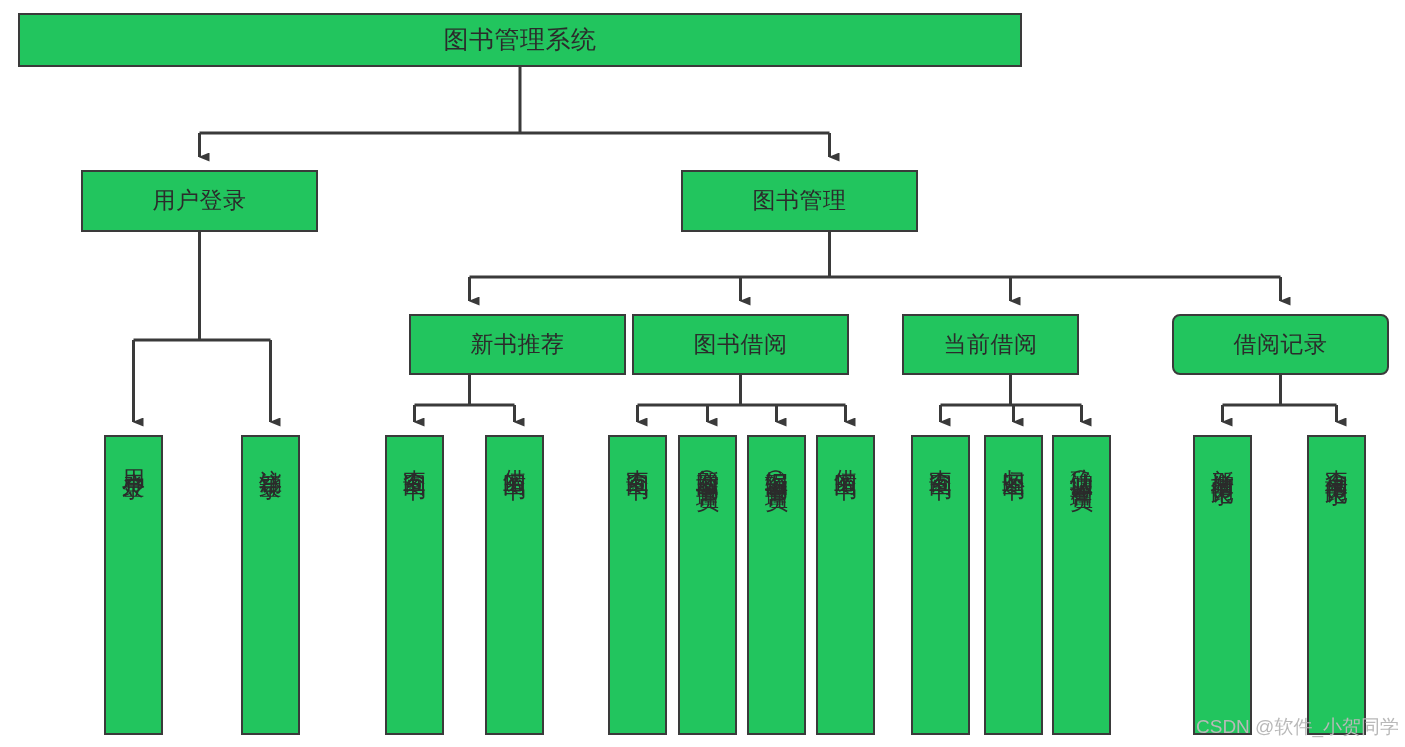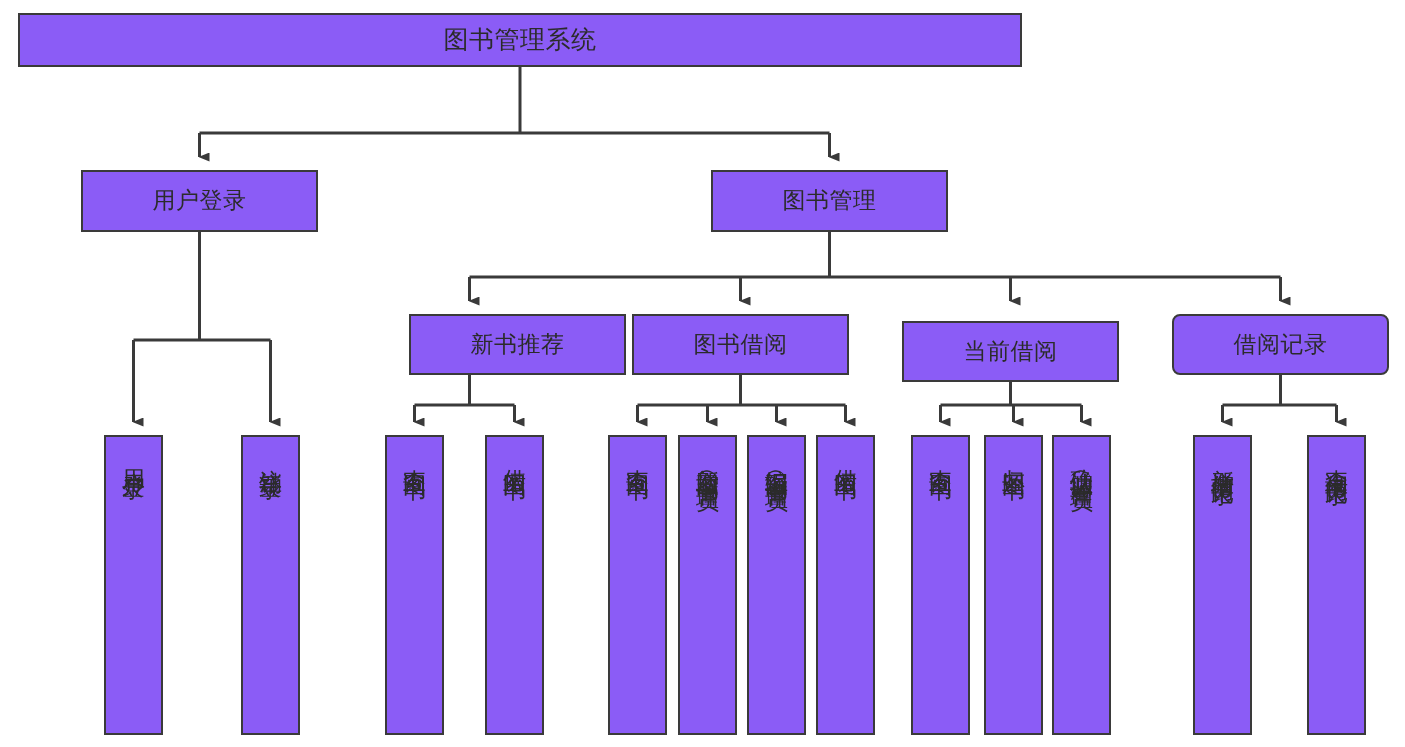--- a/index.html
+++ b/index.html
@@ -5,21 +5,21 @@
   html,body{margin:0;padding:0;background:#ffffff;}
   body{
     font-family:"Liberation Sans","DejaVu Sans",sans-serif;
     width:1405px;height:747px;overflow:hidden;position:relative;
   }
   #diagram-root{position:relative;width:1405px;height:747px;}
   svg#wires{position:absolute;left:0;top:0;width:1405px;height:747px;}
 
   .node{
     position:absolute;
-    background:#8b5cf6;
+    background:#22c55e;
     border:2px solid #3a3a3a;
     box-sizing:border-box;
     display:flex;
     align-items:center;
     justify-content:center;
   }
   .node-label{
     color:#2b2b2b;
     letter-spacing:.5px;
     white-space:nowrap;
@@ -94,30 +94,30 @@
       </g>
   </svg>
 
   <div id="node-layer">
       <div class="node horizontal root" style="left: 18px; top: 13px; width: 1004px; height: 54px;">
         <span class="node-label">图书管理系统</span>
       </div>
       <div class="node horizontal" style="left: 81px; top: 170px; width: 237px; height: 62px;">
         <span class="node-label">用户登录</span>
       </div>
-      <div class="node horizontal" style="left: 711px; top: 170px; width: 237px; height: 62px;">
+      <div class="node horizontal" style="left: 681px; top: 170px; width: 237px; height: 62px;">
         <span class="node-label">图书管理</span>
       </div>
       <div class="node horizontal" style="left: 361px; top: 314px; width: 217px; height: 61px; margin-left: 48px;">
         <span class="node-label">新书推荐</span>
       </div>
       <div class="node horizontal" style="left: 632px; top: 314px; width: 217px; height: 61px;">
         <span class="node-label">图书借阅</span>
       </div>
-      <div class="node horizontal" style="left: 902px; top: 314px; width: 217px; height: 61px; margin-top: 7px;">
+      <div class="node horizontal" style="left: 902px; top: 314px; width: 177px; height: 61px;">
         <span class="node-label">当前借阅</span>
       </div>
       <div class="node horizontal" style="left: 1172px; top: 314px; width: 217px; height: 61px; border-radius: 8px;">
         <span class="node-label">借阅记录</span>
       </div>
       <div class="node vertical" style="left: 104px; top: 435px; width: 59px; height: 300px;">
         <span class="node-label">用户登录</span>
       </div>
       <div class="node vertical" style="left: 241px; top: 435px; width: 59px; height: 300px;">
         <span class="node-label">注销登录</span>
@@ -150,13 +150,14 @@
         <span class="node-label">确认归还（管理员）</span>
       </div>
       <div class="node vertical" style="left: 1193px; top: 435px; width: 59px; height: 300px;">
         <span class="node-label">新增借阅记录</span>
       </div>
       <div class="node vertical" style="left: 1307px; top: 435px; width: 59px; height: 300px;">
         <span class="node-label">查询借阅记录</span>
       </div>
     </div>
 
+  <div class="watermark" style="left:1196px;top:714px;">CSDN @软件_小贺同学</div>
 </div>
 
 </body></html>

